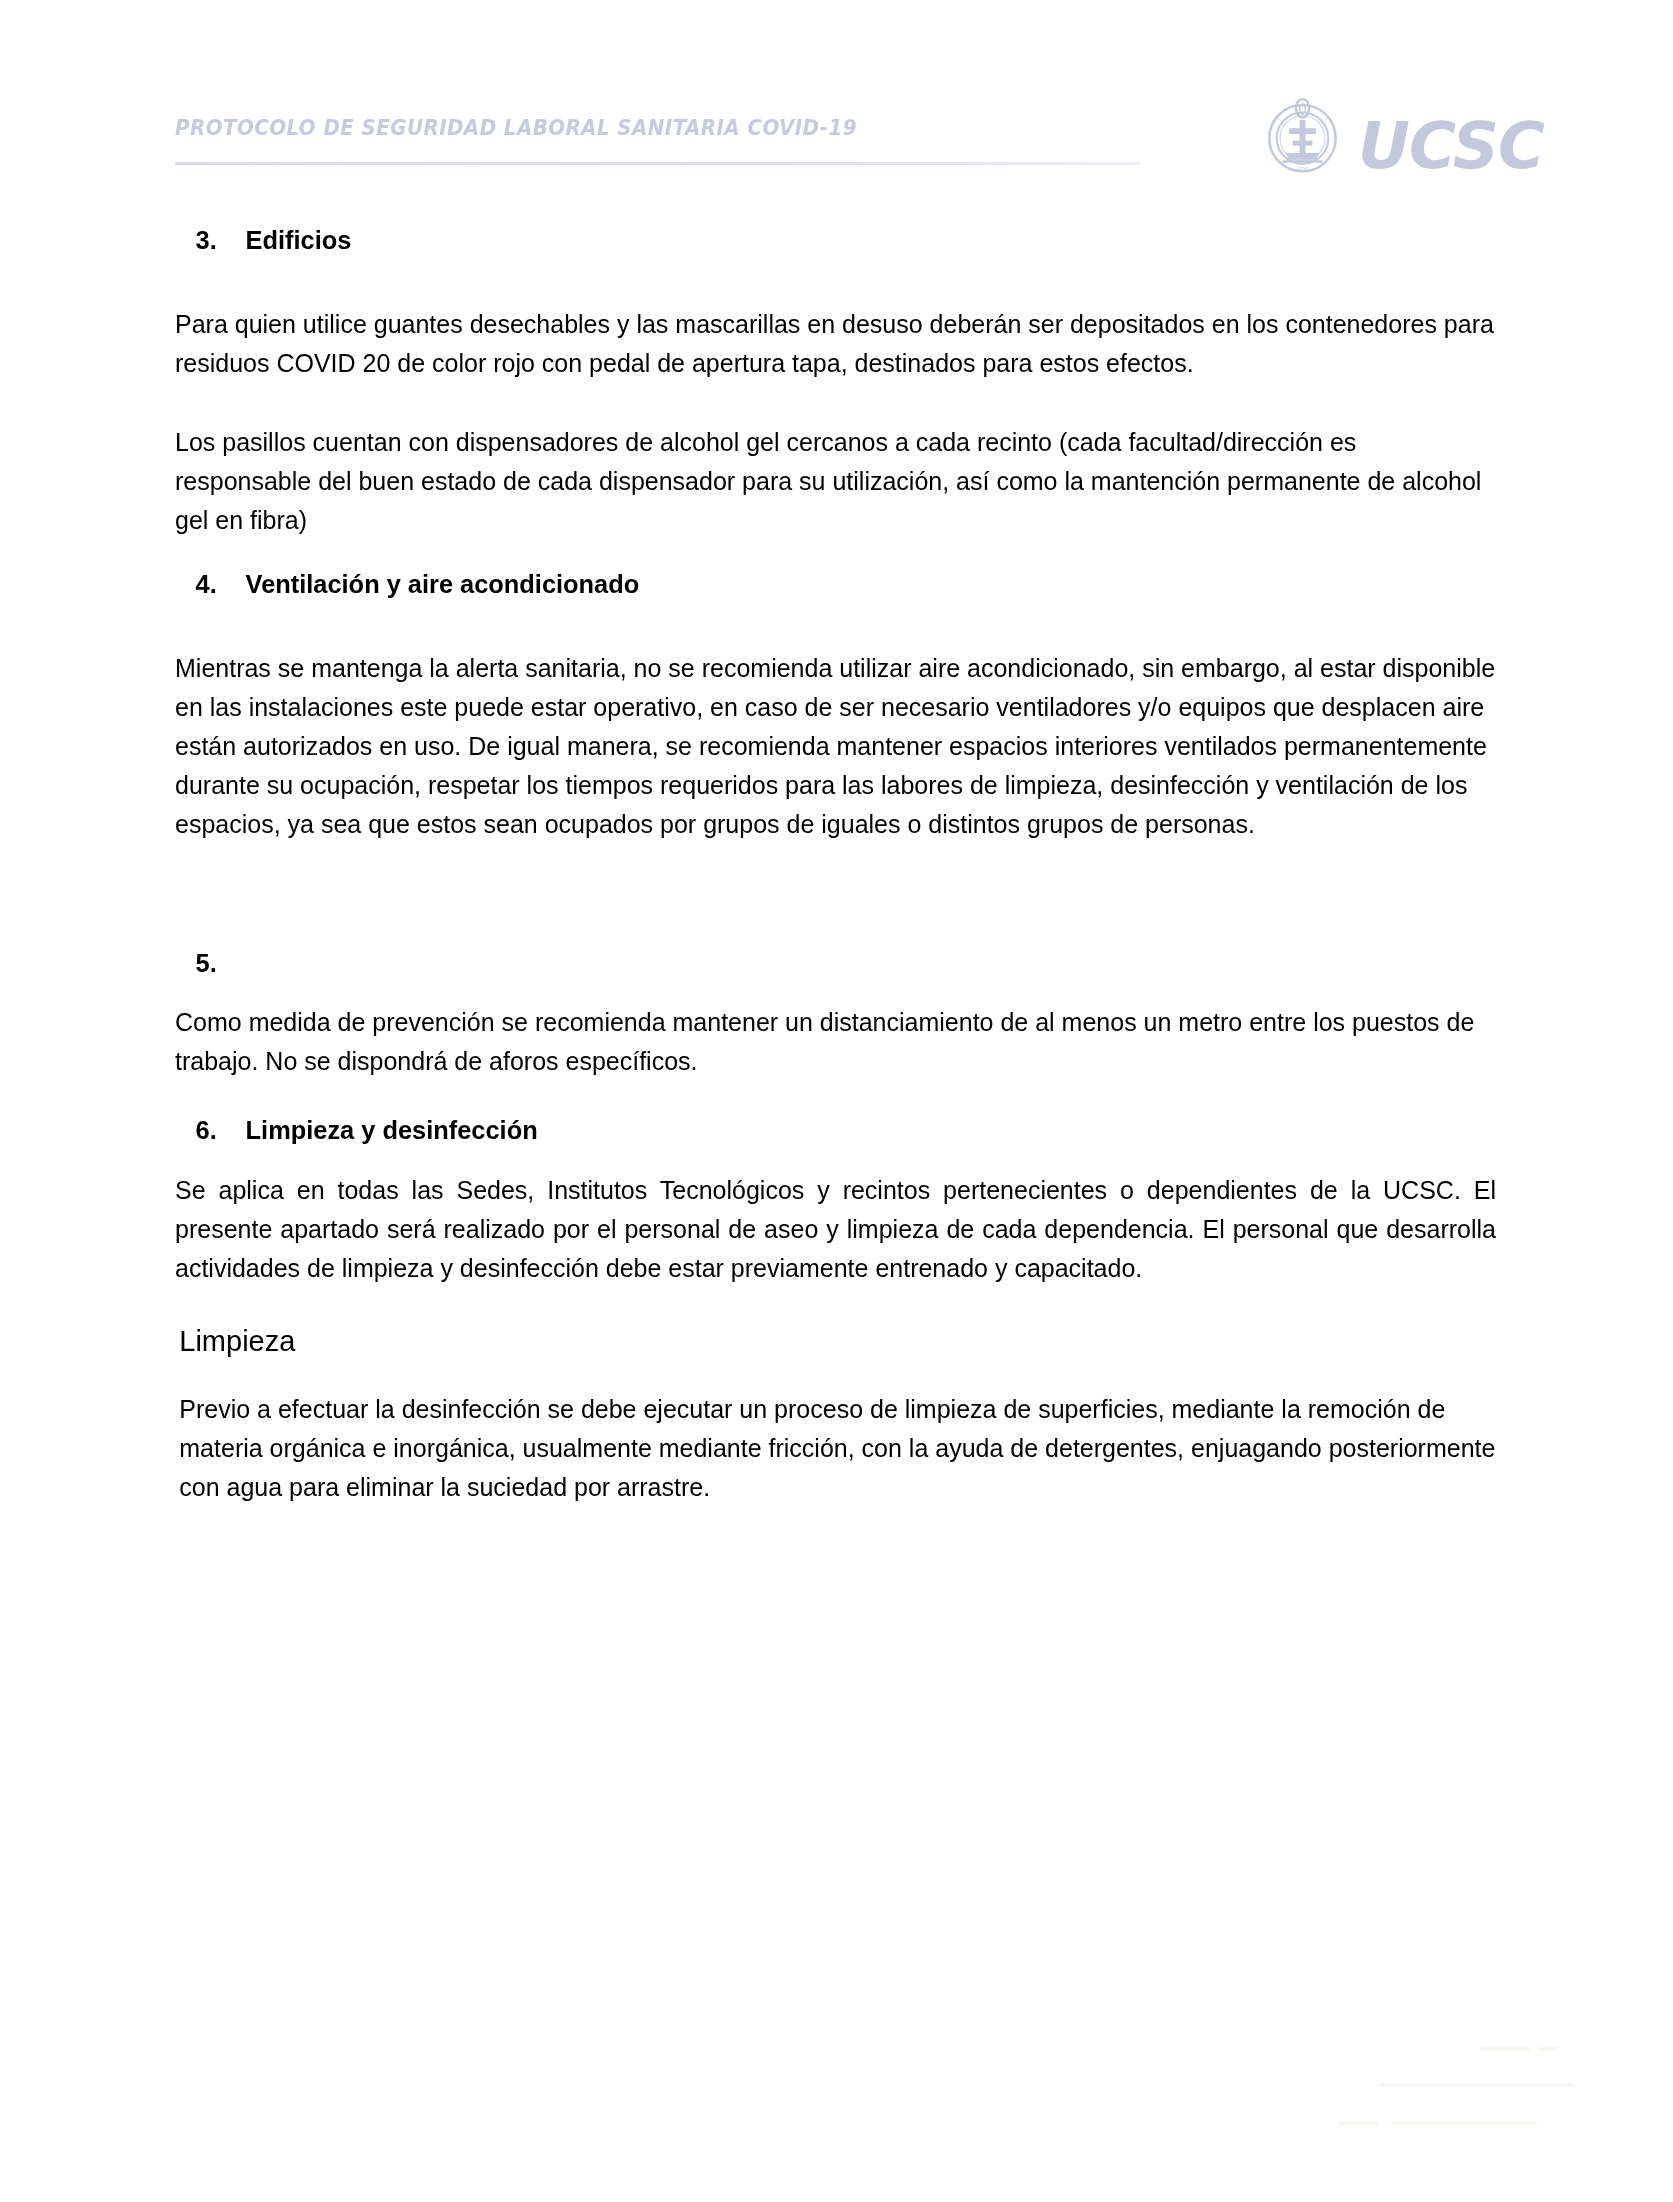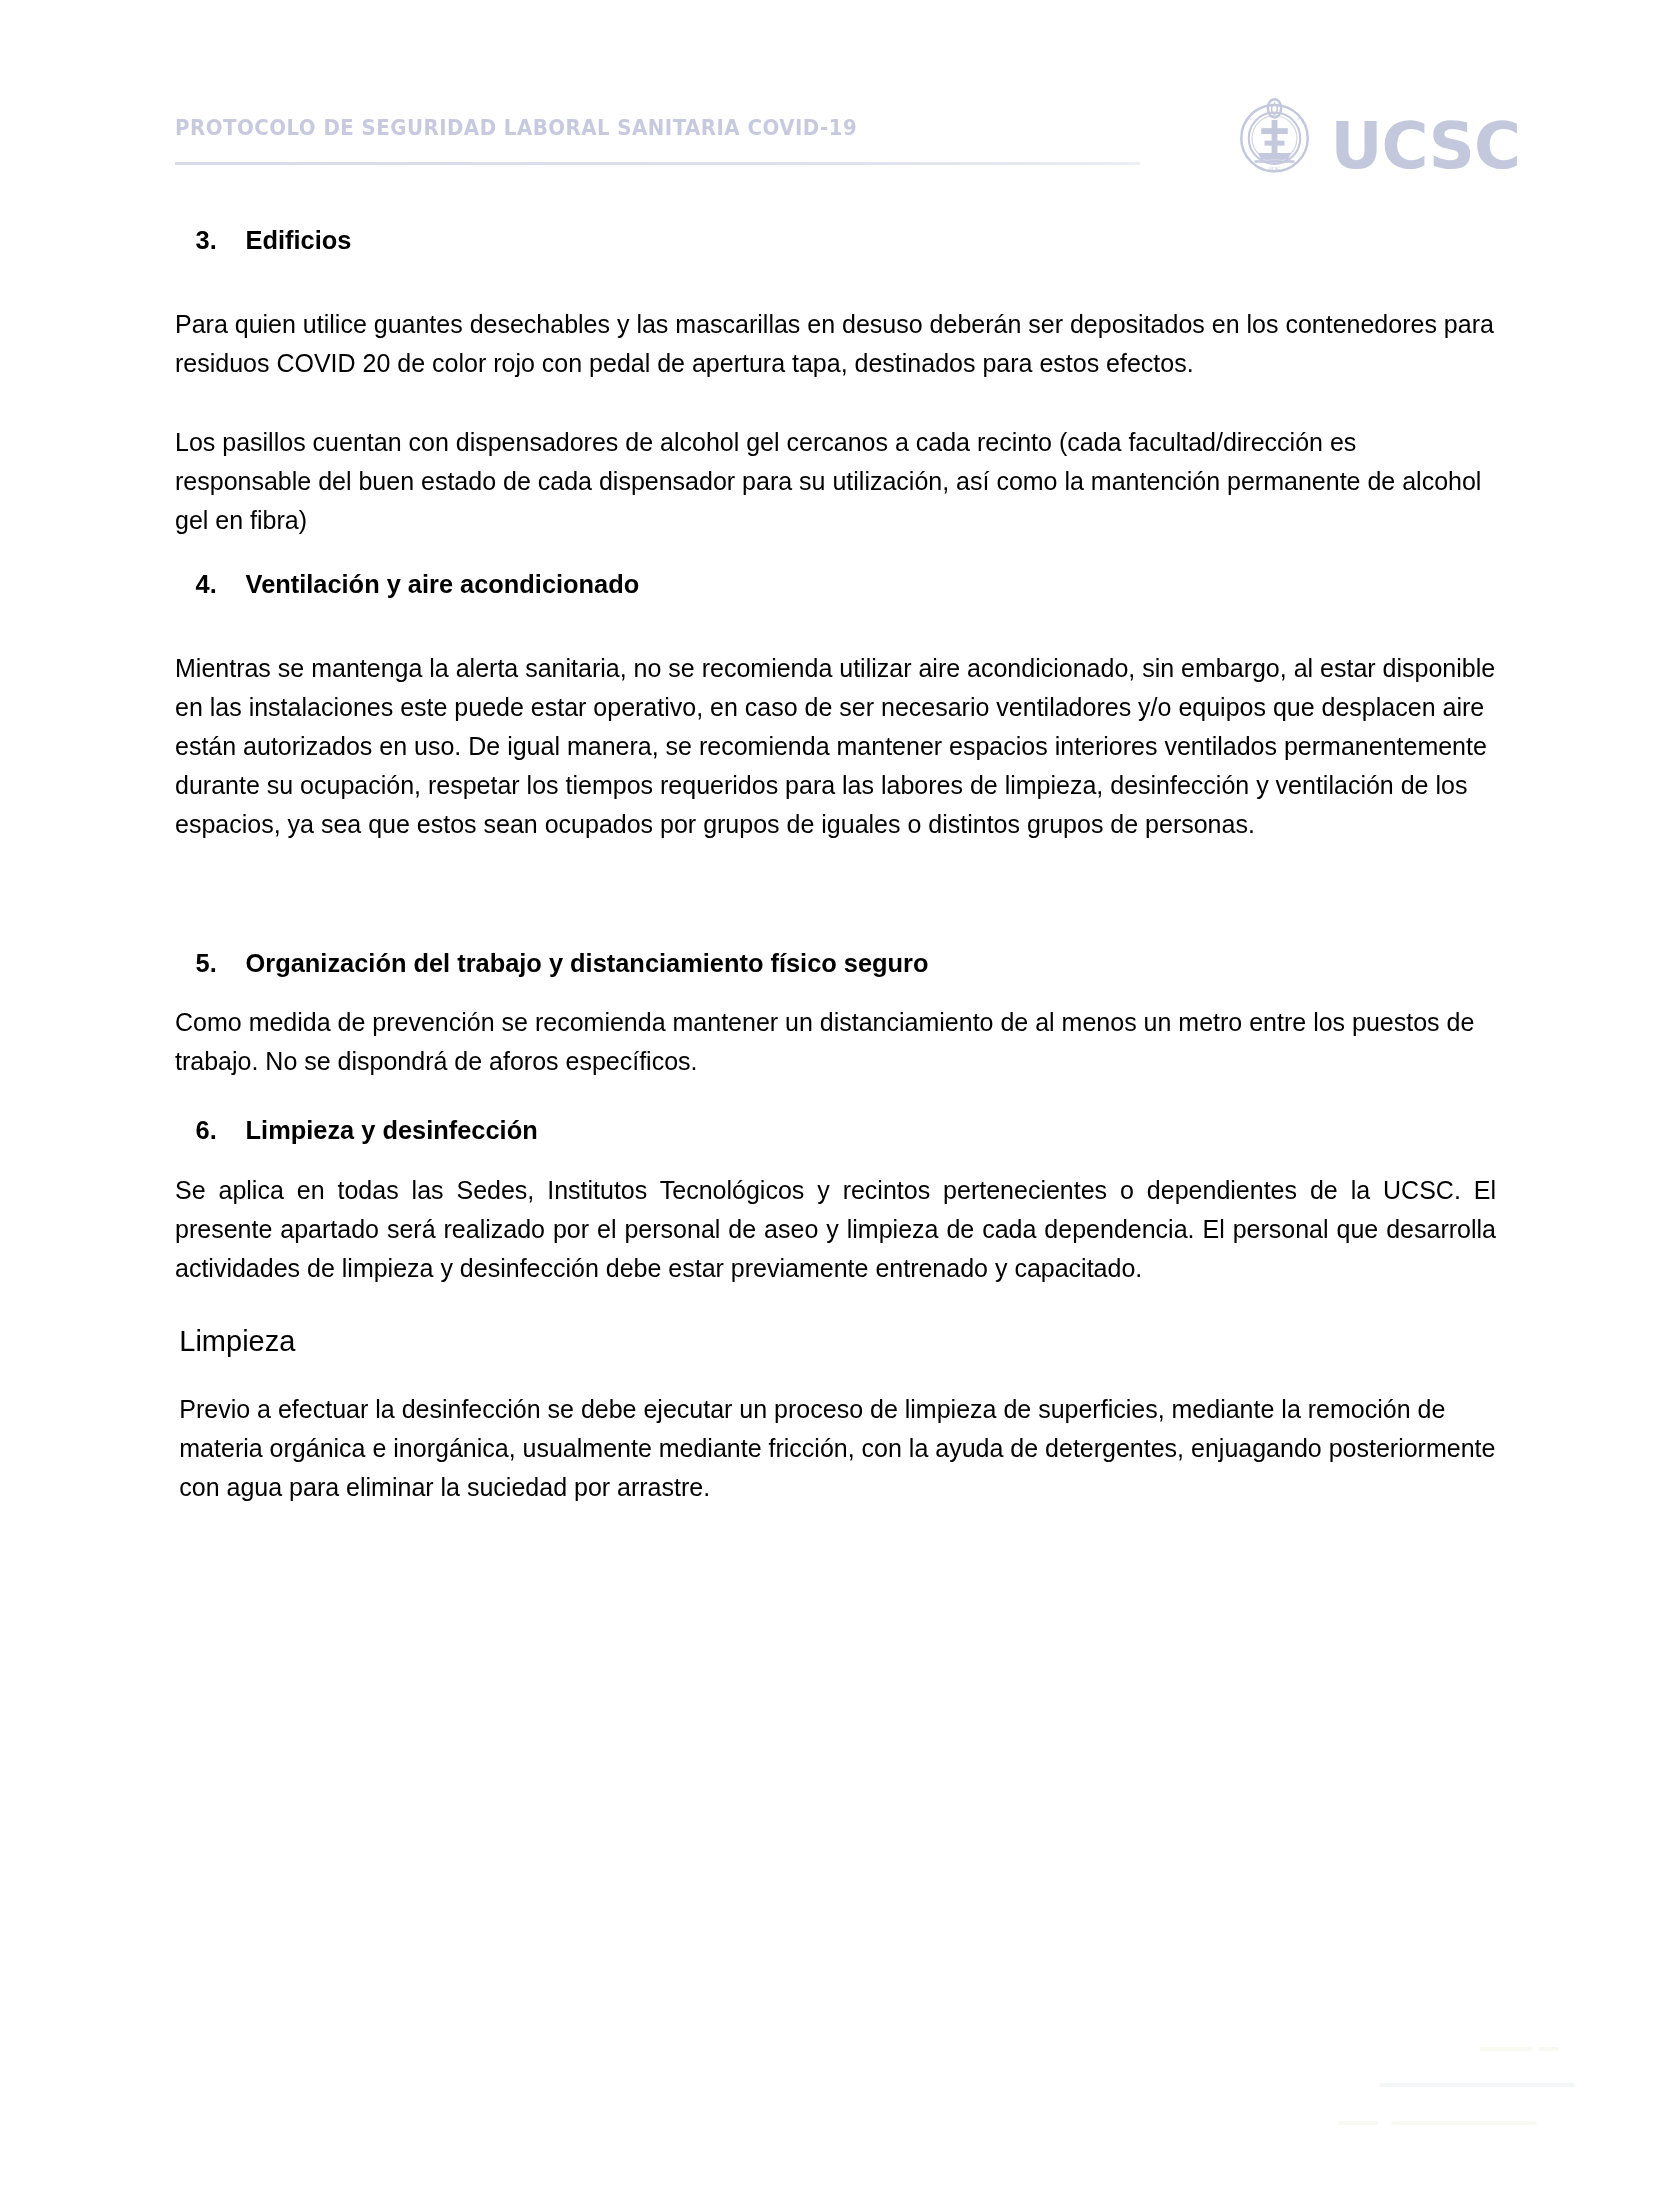--- a/index.html
+++ b/index.html
@@ -19,22 +19,23 @@
     font-family: "Liberation Sans", sans-serif;
     color: #000000;
     box-sizing: border-box;
   }
 
   
   .page-header {
     position: absolute;
     top: 110px;
     left: 175px;
-    right: 136px;
+    right: 112px;
     height: 95px;
+    font-style: italic;
   }
 
   .header-title {
     position: absolute;
     left: 0;
     top: 5.2px;
     font-family: "DejaVu Sans", sans-serif;
     font-weight: bold;
     font-size: 21.5px;
     letter-spacing: 0.5px;
@@ -220,21 +221,20 @@
 
     <div class="sp-56"></div>
 
     <p class="body-text">Mientras se mantenga la alerta sanitaria, no se recomienda utilizar aire acondicionado, sin embargo, al estar disponible en las instalaciones este puede estar operativo, en caso de ser necesario ventiladores y/o equipos que desplacen aire están autorizados en uso. De igual manera, se recomienda mantener espacios interiores ventilados permanentemente durante su ocupación, respetar los tiempos requeridos para las labores de limpieza, desinfección y ventilación de los espacios, ya sea que estos sean ocupados por grupos de iguales o distintos grupos de personas.</p>
 
     <div class="sp-74"></div>
     <div class="sp-46"></div>
 
     <h2 class="section-heading">
       <span class="num">5.</span>
-      <span>Organización del trabajo y distanciamiento físico seguro</span>
     </h2>
 
     <div class="sp-28"></div>
 
     <p class="body-text">Como medida de prevención se recomienda mantener un distanciamiento de al menos un metro entre los puestos de trabajo. No se dispondrá de aforos específicos.</p>
 
     <div class="sp-40"></div>
 
     <h2 class="section-heading">
       <span class="num">6.</span>

